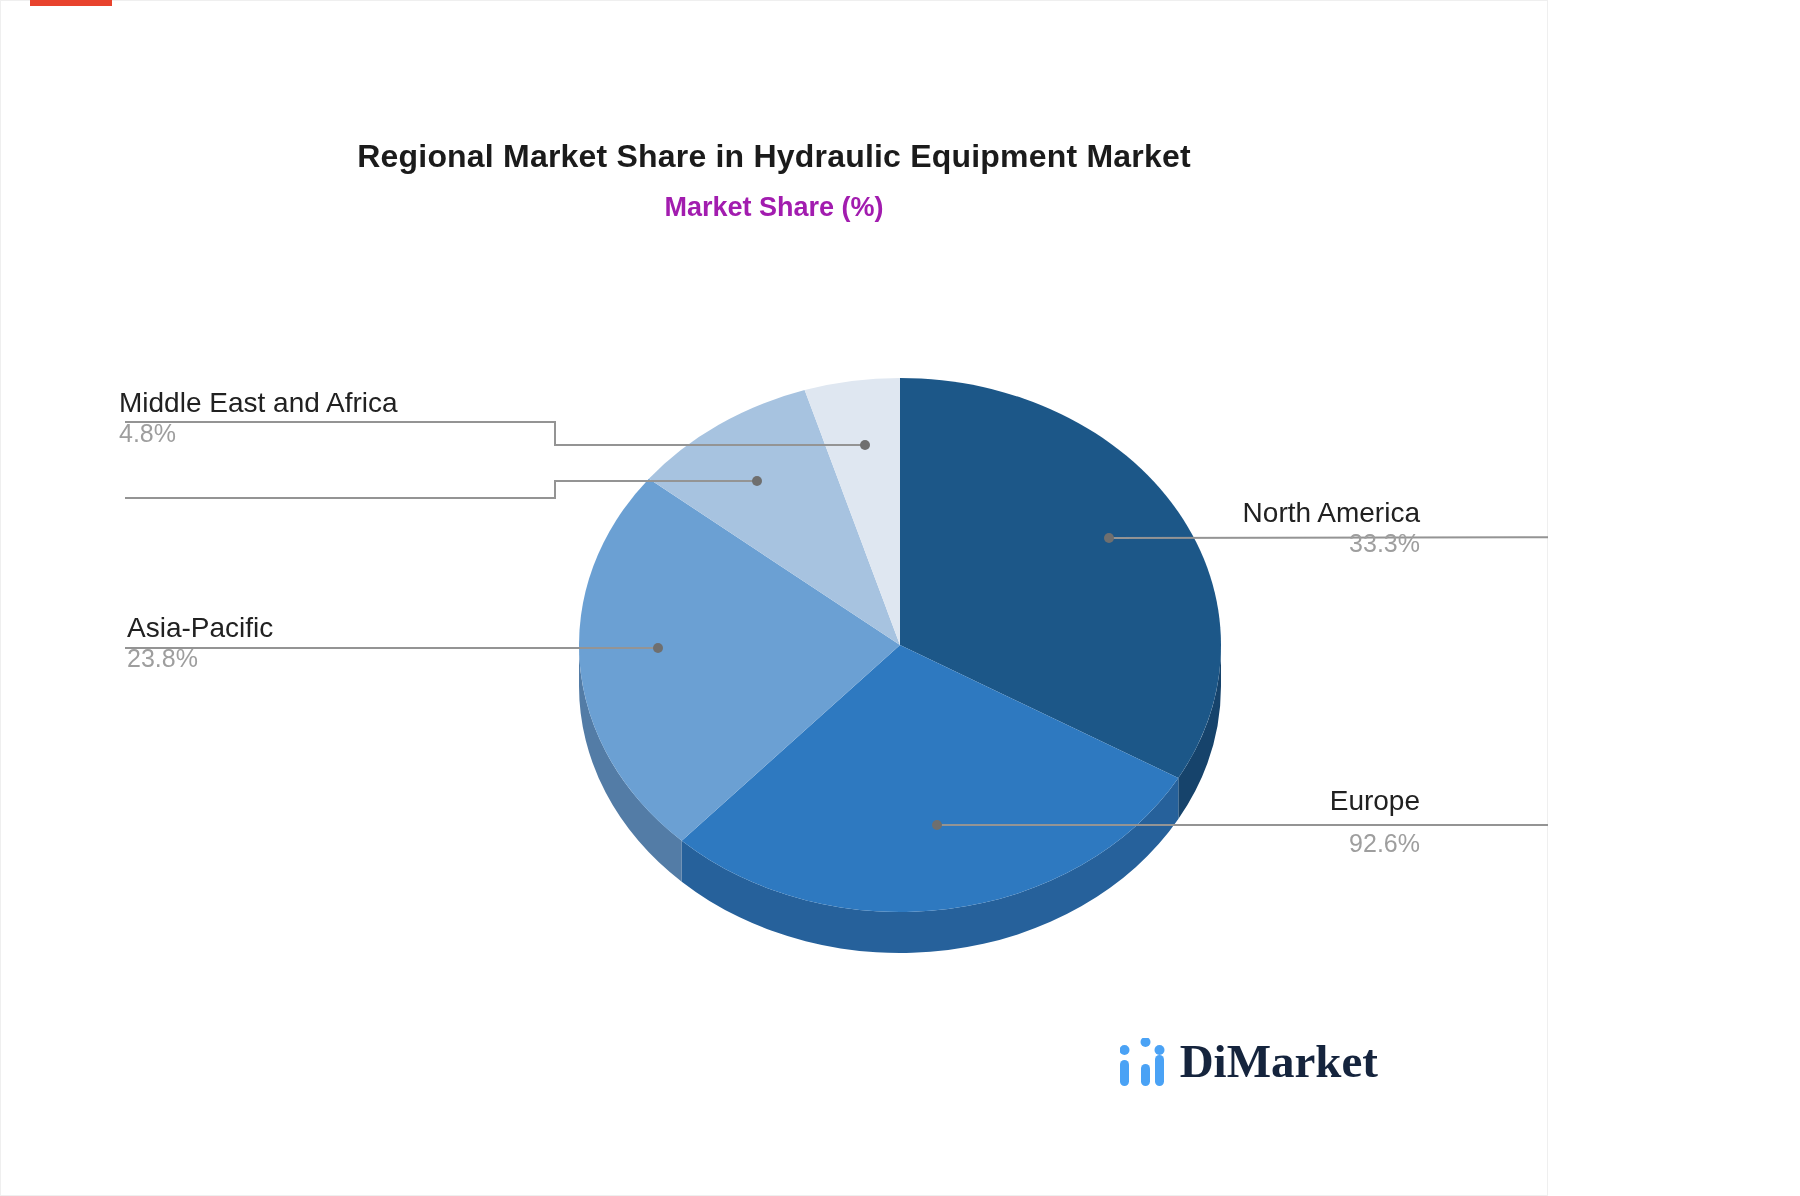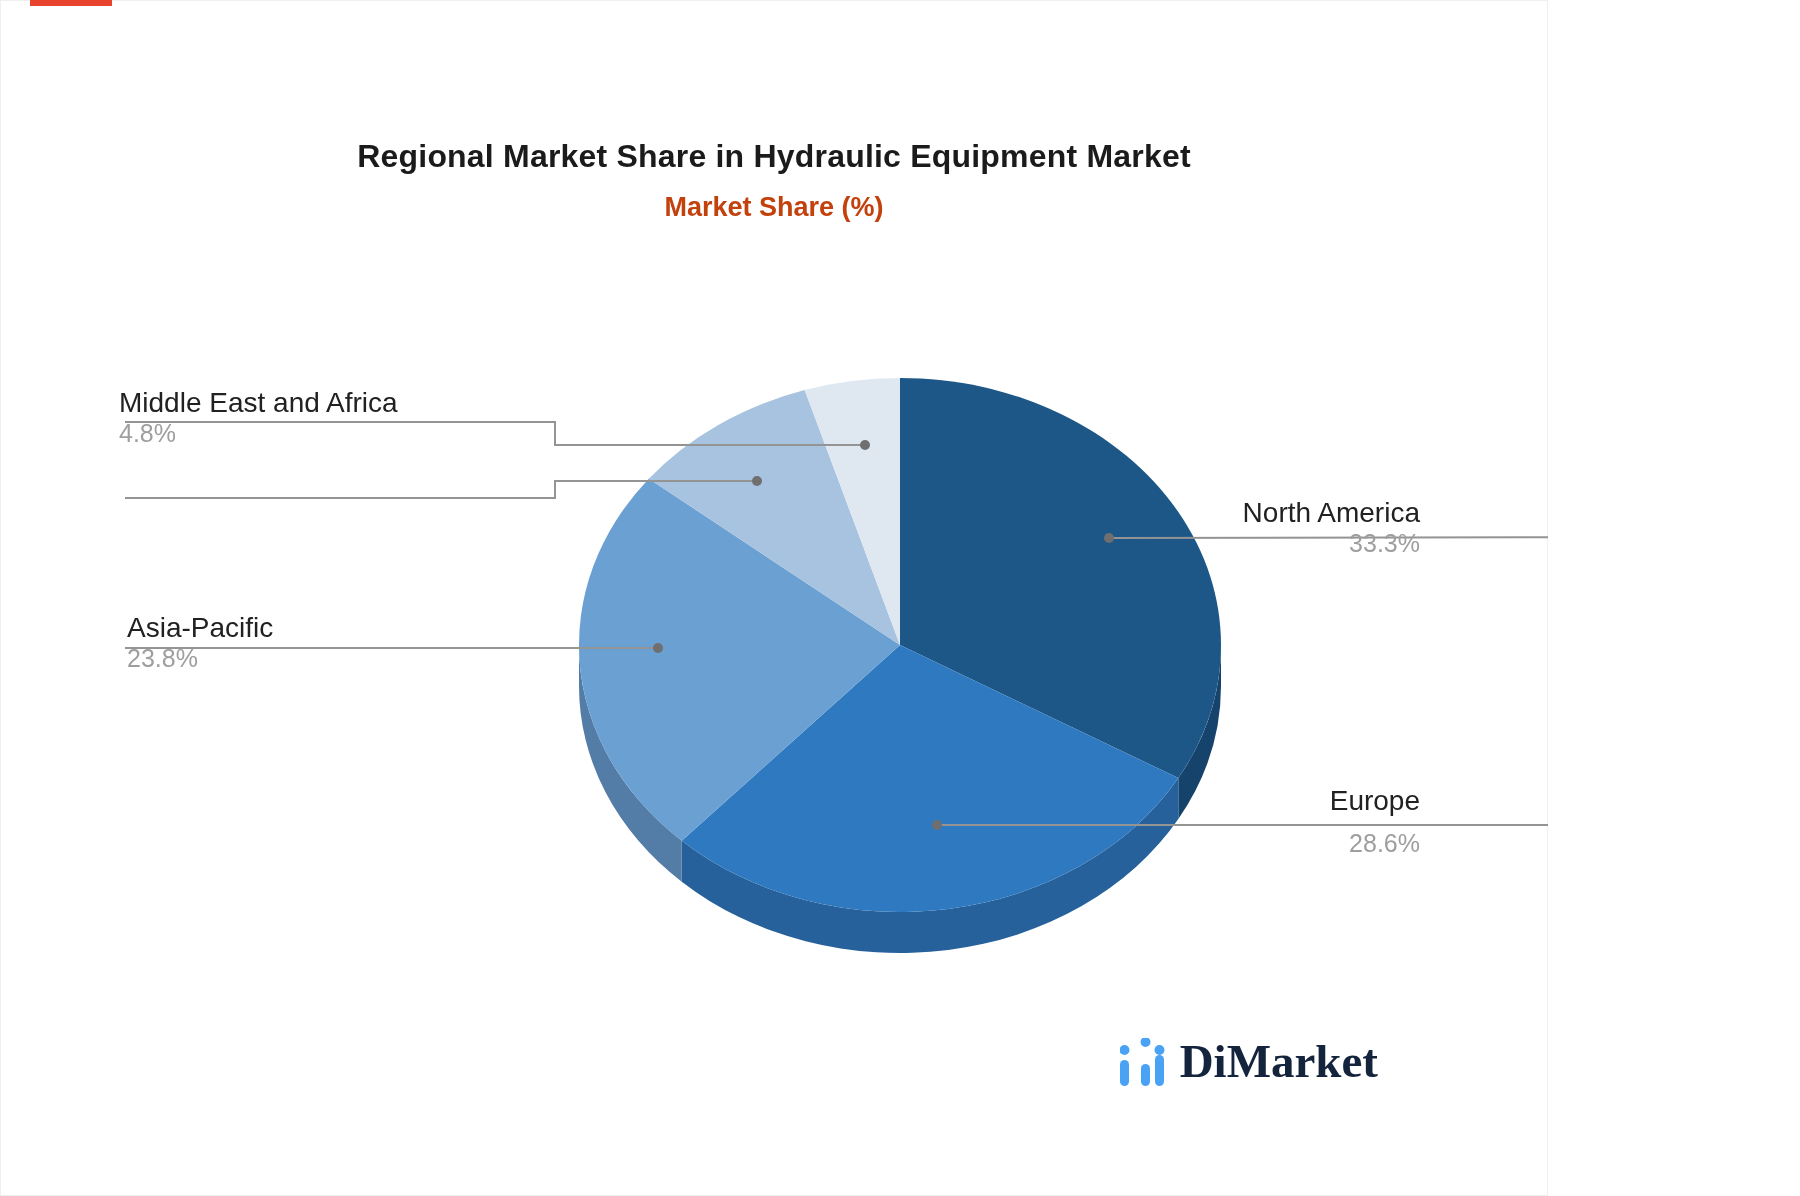--- a/index.html
+++ b/index.html
@@ -8,21 +8,21 @@
     font-family:"Liberation Sans", sans-serif;
     box-shadow: inset 0 0 0 1px #efefef;
   }
   .load-bar{position:absolute;left:30px;top:0;width:82px;height:6px;background:#e8432d;}
   .title{
     position:absolute;left:0;top:138px;width:100%;text-align:center;
     font-size:32px;font-weight:700;color:#1b1b1b;letter-spacing:0.2px;
   }
   .subtitle{
     position:absolute;left:0;top:192px;width:100%;text-align:center;
-    font-size:27px;font-weight:700;color:#c2410c;
+    font-size:27px;font-weight:700;color:#a21caf;
   }
   #pie-svg{position:absolute;left:0;top:0;}
   .co{position:absolute;}
   .co .name{font-size:28px;line-height:30px;color:#212121;}
   .co .pct{font-size:25px;line-height:30px;color:#9e9e9e;}
   .co.right{text-align:right;}
   #co-mea{left:119px;top:388px;}
   #co-sa{left:127px;top:464px;}
   #co-ap{left:127px;top:613px;}
   #co-na{right:128px;top:498px;}
@@ -76,21 +76,21 @@
     <div class="name">Asia-Pacific</div>
     <div class="pct">23.8%</div>
   </div>
 
   <div class="co right" id="co-na">
     <div class="name">North America</div>
     <div class="pct">33.3%</div>
   </div>
   <div class="co right" id="co-eu">
     <div class="name">Europe</div>
-    <div class="pct">28.6%</div>
+    <div class="pct">92.6%</div>
   </div>
 
   <div class="brand">
     <svg width="46" height="48" viewBox="0 0 46 48">
       <rect x="0" y="22" width="9" height="26" rx="4.5" fill="#4aa2f5"></rect>
       <rect x="21" y="26" width="9" height="22" rx="4.5" fill="#4aa2f5"></rect>
       <rect x="35" y="17" width="9" height="31" rx="4.5" fill="#4aa2f5"></rect>
       <circle cx="4.5" cy="12" r="5" fill="#4aa2f5"></circle>
       <circle cx="25.5" cy="4" r="5" fill="#4aa2f5"></circle>
       <circle cx="39.5" cy="12" r="5" fill="#4aa2f5"></circle>

